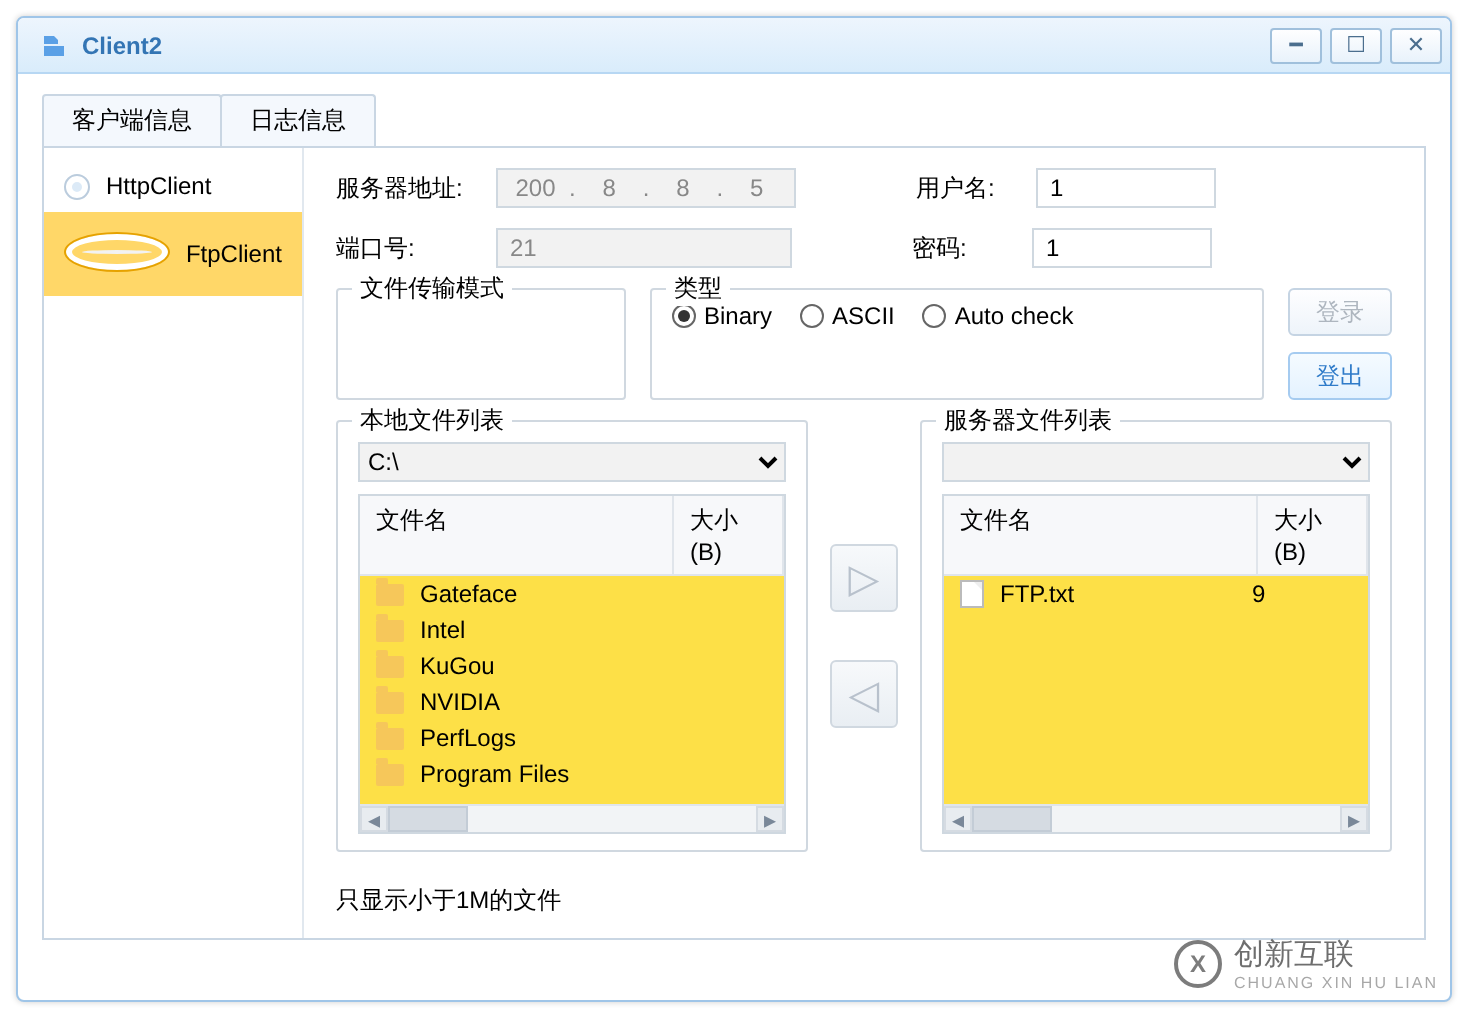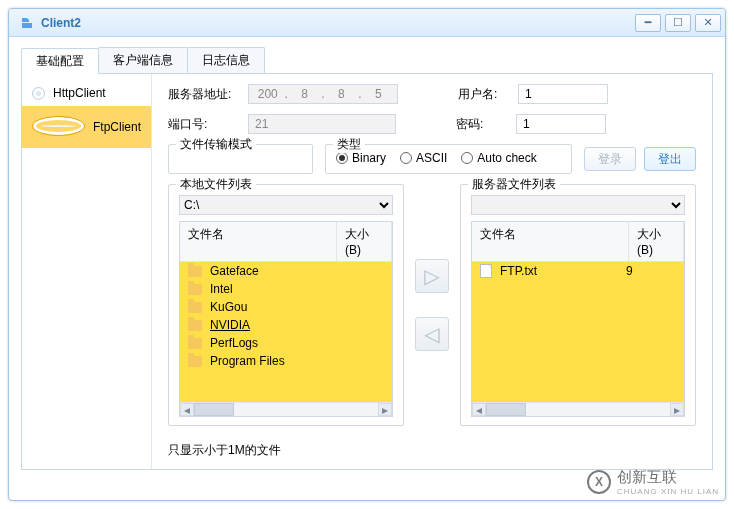--- a/index.html
+++ b/index.html
@@ -73,21 +73,20 @@
     <span class="title-text">Client2</span>
     <div class="win-btns">
       <div class="win-btn">━</div>
       <div class="win-btn">☐</div>
       <div class="win-btn">✕</div>
     </div>
   </div>
 
   <div class="content">
     <div class="tabstrip">
-      <div class="tab active">基础配置</div>
       <div class="tab">客户端信息</div>
       <div class="tab">日志信息</div>
     </div>
 
     <div class="tab-panel">
       <div class="sidebar">
         <div class="side-item">
           <span class="bullet unsel"></span>
           <span>HttpClient</span>
         </div>
@@ -137,21 +136,21 @@
               <label class="radio">
                   <span class="r-outer"></span>
                   <span>ASCII</span>
                 </label>
               <label class="radio">
                   <span class="r-outer"></span>
                   <span>Auto check</span>
                 </label>
             </div>
           </div>
-          <div style="display:flex; align-items:center; gap:8px;">
+          <div style="display:flex; align-items:center; gap:8px;flex-direction:column;">
             <button class="btn disabled">登录</button>
             <button class="btn primary">登出</button>
           </div>
         </div>
 
         <div class="listgroup" style="flex:1;">
           <div class="col-field">
             <div class="fieldset">
               <span class="legend">本地文件列表</span>
               <select class="sel"><option>C:\</option></select>
@@ -171,21 +170,21 @@
                       <span style="flex: 1 1 0%; padding-left: 4px;">Intel</span>
                       <span style="width: 50px;"></span>
                     </div>
                     <div class="lv-row">
                       <span class="folder-icon"></span>
                       <span style="flex: 1 1 0%; padding-left: 4px;">KuGou</span>
                       <span style="width: 50px;"></span>
                     </div>
                     <div class="lv-row">
                       <span class="folder-icon"></span>
-                      <span style="flex: 1 1 0%; padding-left: 4px; text-decoration: underline;">NVIDIA</span>
+                      <span style="flex: 1 1 0%; padding-left: 4px;">NVIDIA</span>
                       <span style="width: 50px;"></span>
                     </div>
                     <div class="lv-row">
                       <span class="folder-icon"></span>
                       <span style="flex: 1 1 0%; padding-left: 4px;">PerfLogs</span>
                       <span style="width: 50px;"></span>
                     </div>
                     <div class="lv-row">
                       <span class="folder-icon"></span>
                       <span style="flex: 1 1 0%; padding-left: 4px;">Program Files</span>

